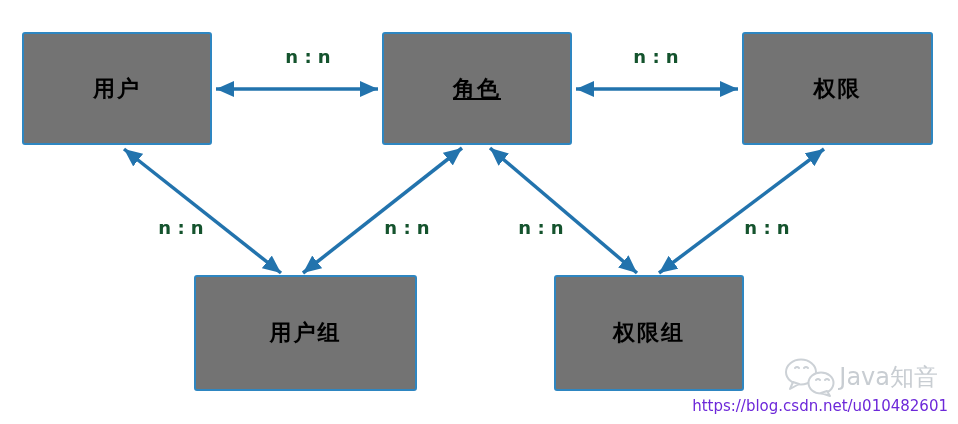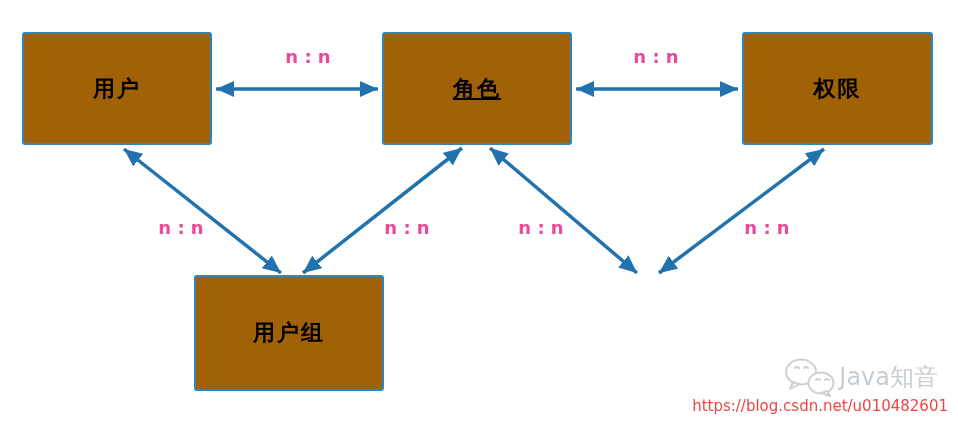--- a/index.html
+++ b/index.html
@@ -18,58 +18,58 @@
   .edges-layer {
     position: absolute;
     left: 0;
     top: 0;
     width: 958px;
     height: 424px;
   }
   .node {
     position: absolute;
     box-sizing: border-box;
-    background: #a16207;
+    background: #737373;
     border: 2px solid #2e86c1;
     border-radius: 3px;
     display: flex;
     align-items: center;
     justify-content: center;
     color: #000000;
     font-weight: bold;
     font-size: 22px;
     letter-spacing: 2px;
   }
   .edge-label {
     position: absolute;
     transform: translate(-50%, -50%);
     font-weight: bold;
     font-size: 18px;
-    color: #ec4899;
+    color: #14532d;
     white-space: nowrap;
   }
   .watermark {
     position: absolute;
     top: 356px;
     right: 20px;
     height: 42px;
     display: flex;
     align-items: center;
   }
   .watermark-brand {
     color: #c8cdd2;
     font-size: 24px;
     text-shadow: 0 1px 0 #ffffff;
     white-space: nowrap;
   }
   .watermark-url {
     position: absolute;
     top: 397px;
     right: 10px;
-    color: #ef4444;
+    color: #6d28d9;
     font-size: 15px;
     white-space: nowrap;
   }
 </style>
 </head>
 <body>
 
 <div class="stage">
 
   <svg class="edges-layer" width="958" height="424" viewBox="0 0 958 424">
@@ -100,24 +100,27 @@
   </div>
 
   <div class="node" style="left:382px; top:32px;  width:190px; height:113px;text-decoration:underline;">
     <span>角色</span>
   </div>
 
   <div class="node" style="left:742px; top:32px;  width:191px; height:113px;">
     <span>权限</span>
   </div>
 
-  <div class="node" style="left:194px; top:275px; width:190px; height:116px;">
+  <div class="node" style="left:194px; top:275px; width:223px; height:116px;">
     <span>用户组</span>
   </div>
 
+  <div class="node" style="left:554px; top:275px; width:190px; height:116px;">
+    <span>权限组</span>
+  </div>
 
   <div class="edge-label" style="left:308px; top:56px;">n : n</div>
 
   <div class="edge-label" style="left:656px; top:56px;">n : n</div>
 
   <div class="edge-label" style="left:181px; top:227px;">n : n</div>
 
   <div class="edge-label" style="left:407px; top:227px;">n : n</div>
 
   <div class="edge-label" style="left:541px; top:227px;">n : n</div>

